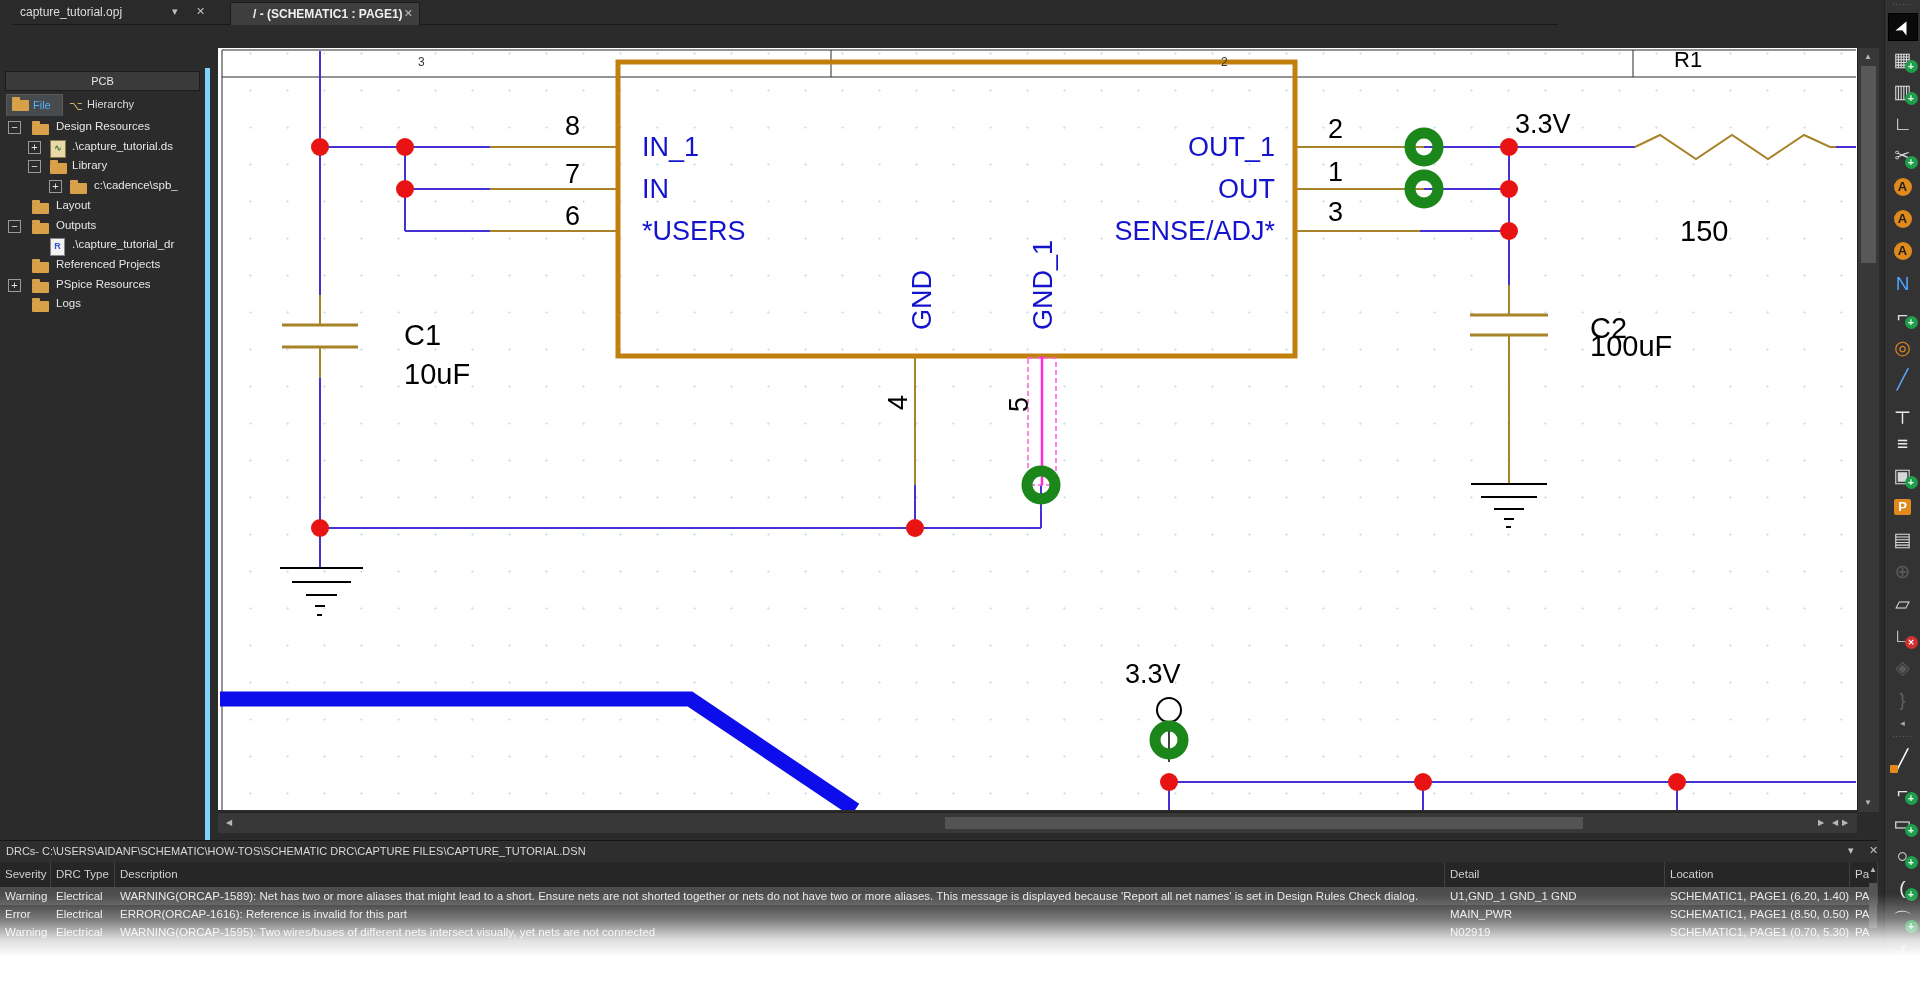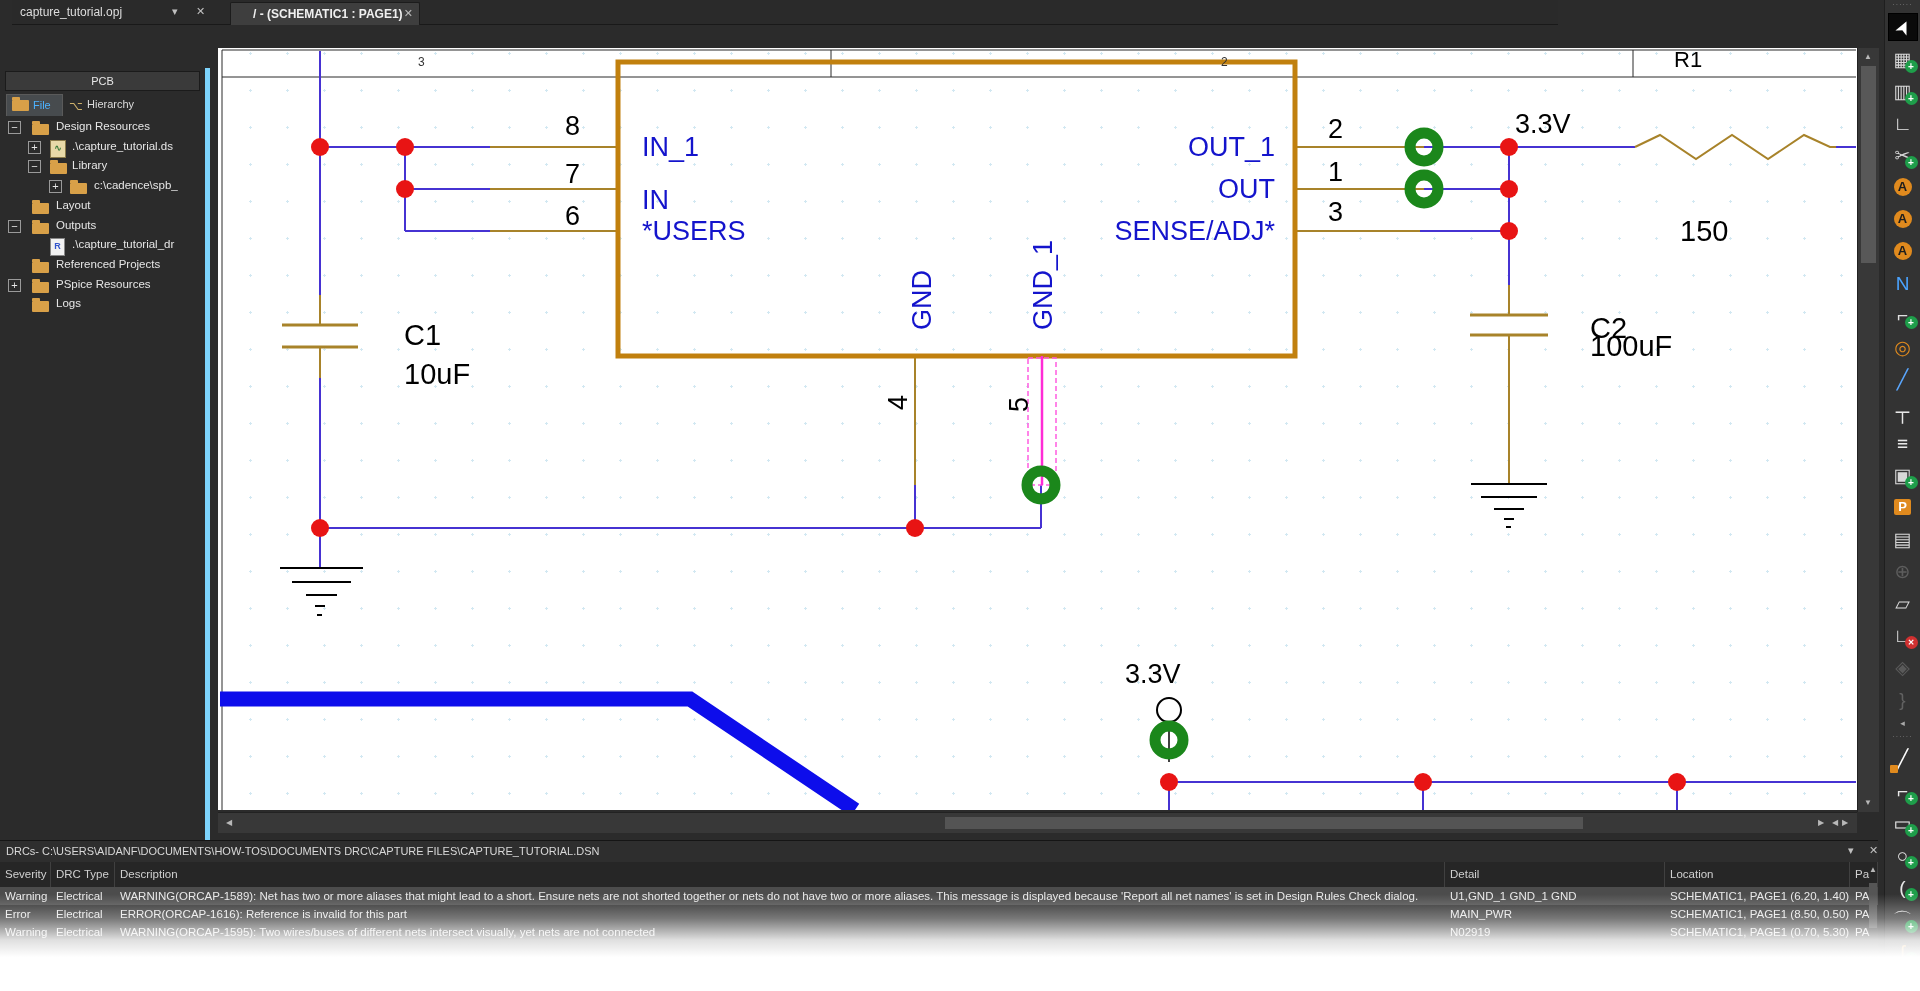--- a/index.html
+++ b/index.html
@@ -228,21 +228,21 @@
     <span class="slabel pin-num" style="left:347px;top:64px">8</span>
     <span class="slabel pin-num" style="left:347px;top:112px">7</span>
     <span class="slabel pin-num" style="left:347px;top:154px">6</span>
     <span class="slabel pin-num" style="left:1110px;top:67px">2</span>
     <span class="slabel pin-num" style="left:1110px;top:110px">1</span>
     <span class="slabel pin-num" style="left:1110px;top:150px">3</span>
     <span class="slabel pin-num rot" style="left:666px;top:362px">4</span>
     <span class="slabel pin-num rot" style="left:787px;top:364px">5</span>
 
     <span class="slabel pin-name" style="left:424px;top:85px">IN_1</span>
-    <span class="slabel pin-name" style="left:424px;top:138px">IN</span>
+    <span class="slabel pin-name" style="left:424px;top:127px">IN</span>
     <span class="slabel pin-name" style="left:424px;top:169px">*USERS</span>
     <span class="slabel pin-name" style="right:582px;top:85px;text-align:right">OUT_1</span>
     <span class="slabel pin-name" style="right:582px;top:127px;text-align:right">OUT</span>
     <span class="slabel pin-name" style="right:582px;top:169px;text-align:right">SENSE/ADJ*</span>
     <span class="slabel pin-name rot" style="left:690px;top:282px">GND</span>
     <span class="slabel pin-name rot" style="left:811px;top:282px">GND_1</span>
 
     <span class="slabel ref" style="left:1456px;top:0px;font-size:22px">R1</span>
     <span class="slabel ref" style="left:1462px;top:168px">150</span>
     <span class="slabel ref" style="left:186px;top:272px">C1</span>
@@ -370,21 +370,21 @@
         <span class="g" style="color: rgb(232, 161, 62);">ʃ</span>
         <span class="badge b-plus">+</span>
       </div>
       <div class="tb-icon">
         <span class="g" style="color: rgb(216, 216, 216);">T</span>
       </div>
     </div>
 
   <div id="drc">
     <div id="drc-titlebar">
-      <span class="t">DRCs- C:\USERS\AIDANF\DOCUMENTS\HOW-TOS\DOCUMENTS DRC\CAPTURE FILES\CAPTURE_TUTORIAL.DSN</span>
+      <span class="t">DRCs- C:\USERS\AIDANF\SCHEMATIC\HOW-TOS\SCHEMATIC DRC\CAPTURE FILES\CAPTURE_TUTORIAL.DSN</span>
       <span class="tb-ctrl" style="left:1848px;top:3px">▾</span>
       <span class="tb-ctrl" style="left:1869px;top:3px">✕</span>
     </div>
     <div id="drc-header">
         <div class="hcell c0">Severity</div>
         <div class="hcell c1">DRC Type</div>
         <div class="hcell c2">Description</div>
         <div class="hcell c3">Detail</div>
         <div class="hcell c4">Location</div>
         <div class="hcell c5">Pa</div>

